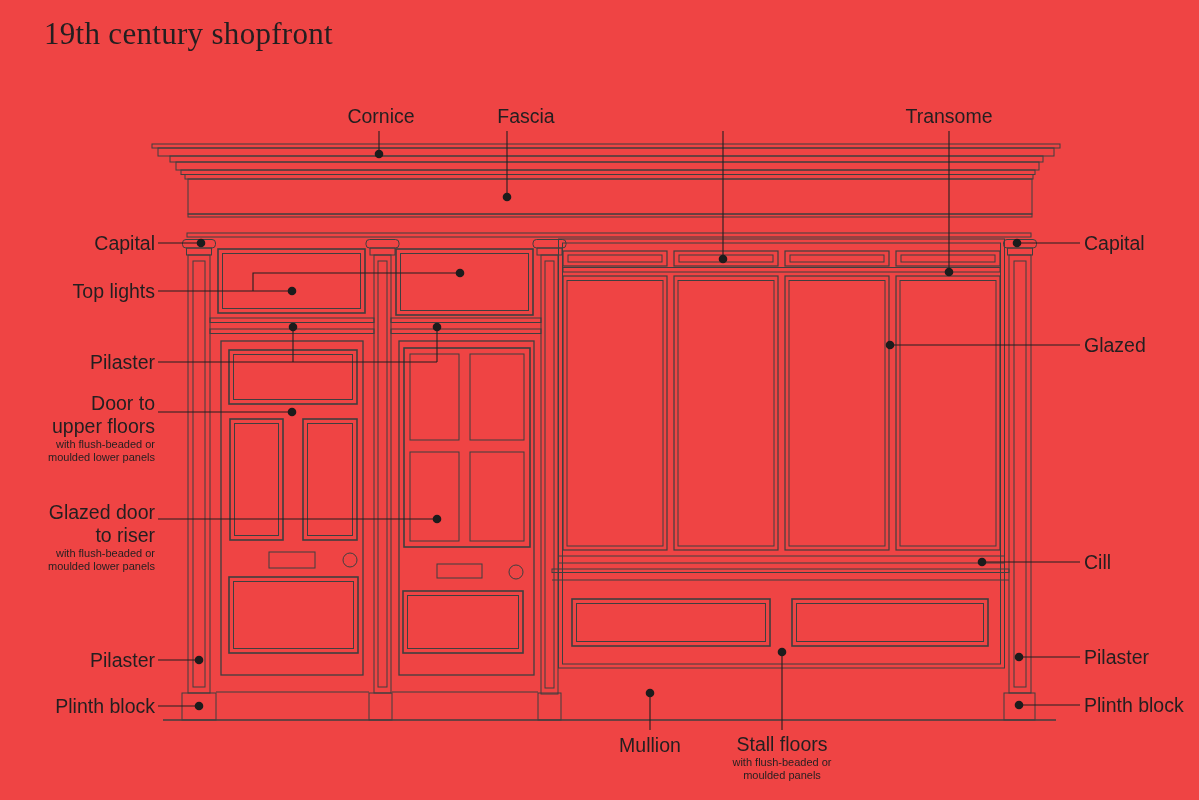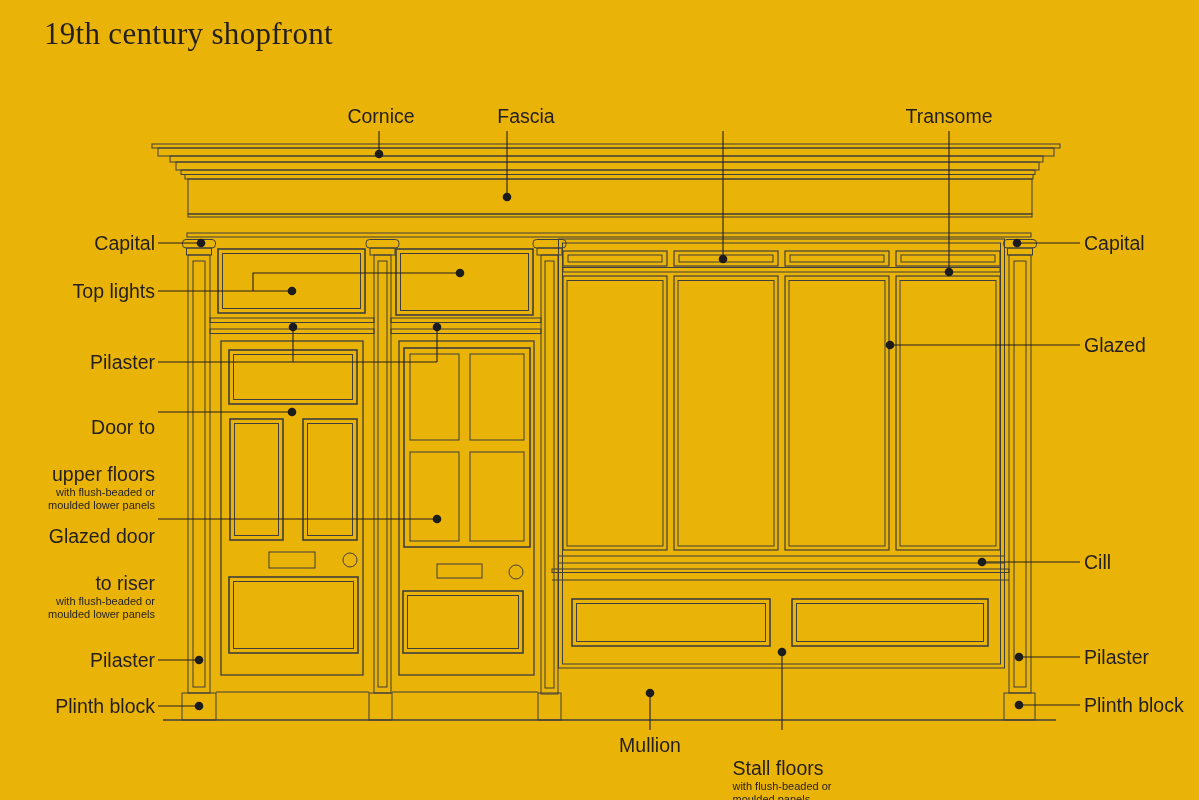--- a/index.html
+++ b/index.html
@@ -1,25 +1,25 @@
 <!DOCTYPE html>
 <html><head>
 <meta charset="utf-8">
 <style>
   html,body{margin:0;padding:0;background:#ffffff;}
-  .stage{position:relative;width:1199px;height:800px;background:#eab308;overflow:hidden;
+  .stage{position:relative;width:1199px;height:800px;background:#ef4444;overflow:hidden;
          font-family:"Liberation Sans",sans-serif;}
   .title{position:absolute;left:44px;top:16px;font-family:"Liberation Serif",serif;
          font-size:31px;font-weight:400;color:#231f20;letter-spacing:.3px;}
   svg.drawing{position:absolute;left:0;top:0;}
   .lbl{position:absolute;color:#231f20;font-size:19.5px;line-height:24px;white-space:nowrap;}
-  .lbl.center{transform:translateX(-50%);text-align:left;}
+  .lbl.center{transform:translateX(-50%);text-align:center;}
   .lbl.rt{text-align:right;}
   .lbl.lf{text-align:left;}
-  .lbl .main{display:block;line-height:23px;margin-top:24px;}
+  .lbl .main{display:block;line-height:23px;}
   .lbl .sub{display:block;font-size:11px;line-height:13px;}
 </style>
 </head>
 <body>
 
 <div class="stage">
 
   <div class="title">19th century shopfront</div>
 
   <svg class="drawing" width="1199" height="800" viewBox="0 0 1199 800" fill="none" stroke="#3f3f3f" stroke-width="1">

